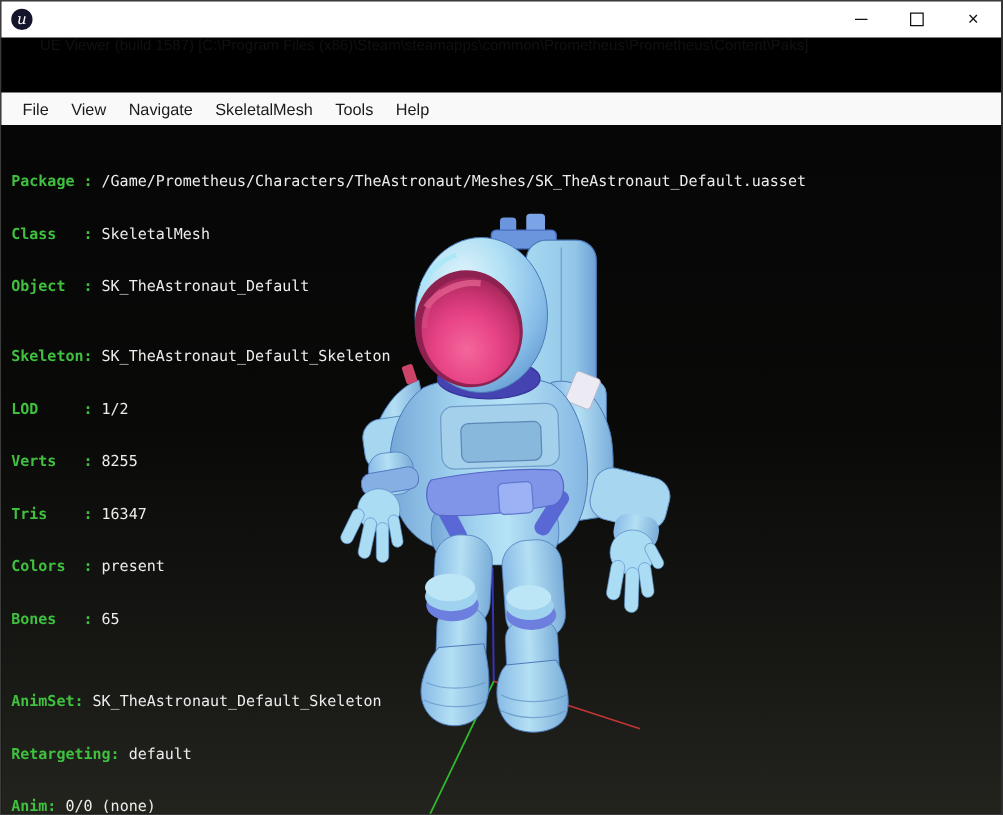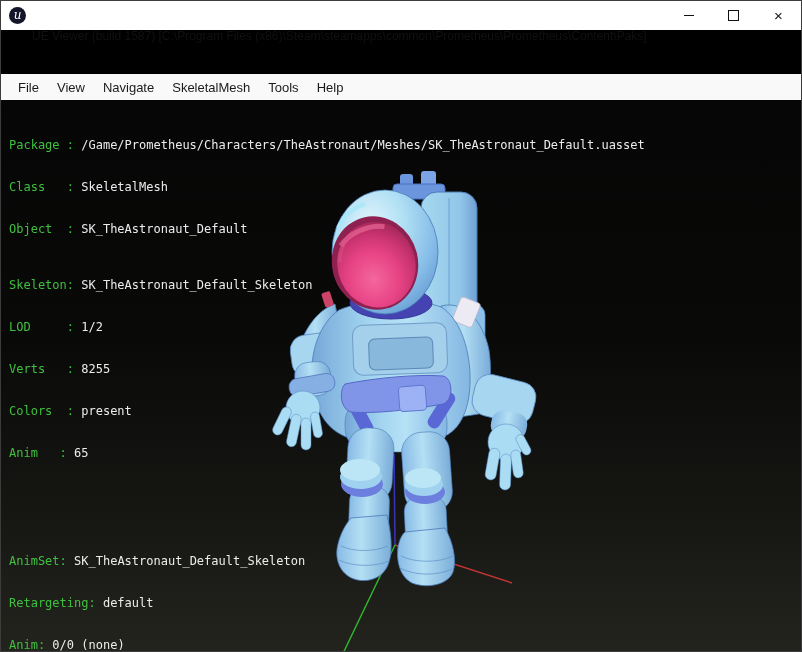--- a/index.html
+++ b/index.html
@@ -23,21 +23,21 @@
   .menu-item{font-size:13px;color:#1a1a1a;padding:0 9px;line-height:25px;cursor:default;}
   
   .viewport{position:relative;height:595px;
     background:linear-gradient(180deg,#060606 0%,#090908 40%,#171714 72%,#23231e 92%,#272722 100%);}
   .viewport svg{position:absolute;left:0;top:0;}
   .overlay{position:absolute;left:8px;font-family:"DejaVu Sans Mono",monospace;
     font-size:12px;line-height:14px;white-space:pre;}
   .overlay-top{top:10px;}
   .overlay-bottom{bottom:15px;}
   .block-gap{margin-top:14px;}
-  .ilabel{color:#3fc03f;}
+  .ilabel{color:#3fc03f;font-weight:bold;}
   .ivalue{color:#ececec;margin-top:20px;}
 </style>
 </head>
 <body>
 
 <div class="window">
 
   <div class="titlebar">
     <div class="app-icon">u</div>
     <div class="title-text">UE Viewer (build 1587) [C:\Program Files (x86)\Steam\steamapps\common\Prometheus\Prometheus\Content\Paks]</div>
@@ -186,22 +186,23 @@
       </g>
     </svg>
 
     <div class="overlay overlay-top">
       <div><span class="ilabel">Package : </span><span class="ivalue">/Game/Prometheus/Characters/TheAstronaut/Meshes/SK_TheAstronaut_Default.uasset</span></div>
       <div><span class="ilabel">Class   : </span><span class="ivalue">SkeletalMesh</span></div>
       <div><span class="ilabel">Object  : </span><span class="ivalue">SK_TheAstronaut_Default</span></div>
       <div class="block-gap"><span class="ilabel">Skeleton: </span><span class="ivalue">SK_TheAstronaut_Default_Skeleton</span></div>
       <div><span class="ilabel">LOD     : </span><span class="ivalue">1/2</span></div>
       <div><span class="ilabel">Verts   : </span><span class="ivalue">8255</span></div>
+      <div><span class="ilabel">Tris    : </span><span class="ivalue">16347</span></div>
       <div><span class="ilabel">Colors  : </span><span class="ivalue">present</span></div>
-      <div><span class="ilabel">Anim   : </span><span class="ivalue">65</span></div>
+      <div><span class="ilabel">Bones   : </span><span class="ivalue">65</span></div>
     </div>
 
     <div class="overlay overlay-bottom">
       <div><span class="ilabel">AnimSet: </span><span class="ivalue">SK_TheAstronaut_Default_Skeleton</span></div>
       <div><span class="ilabel">Retargeting: </span><span class="ivalue">default</span></div>
       <div><span class="ilabel">Anim: </span><span class="ivalue">0/0 (none)</span></div>
     </div>
 
   </div>
 </div>

